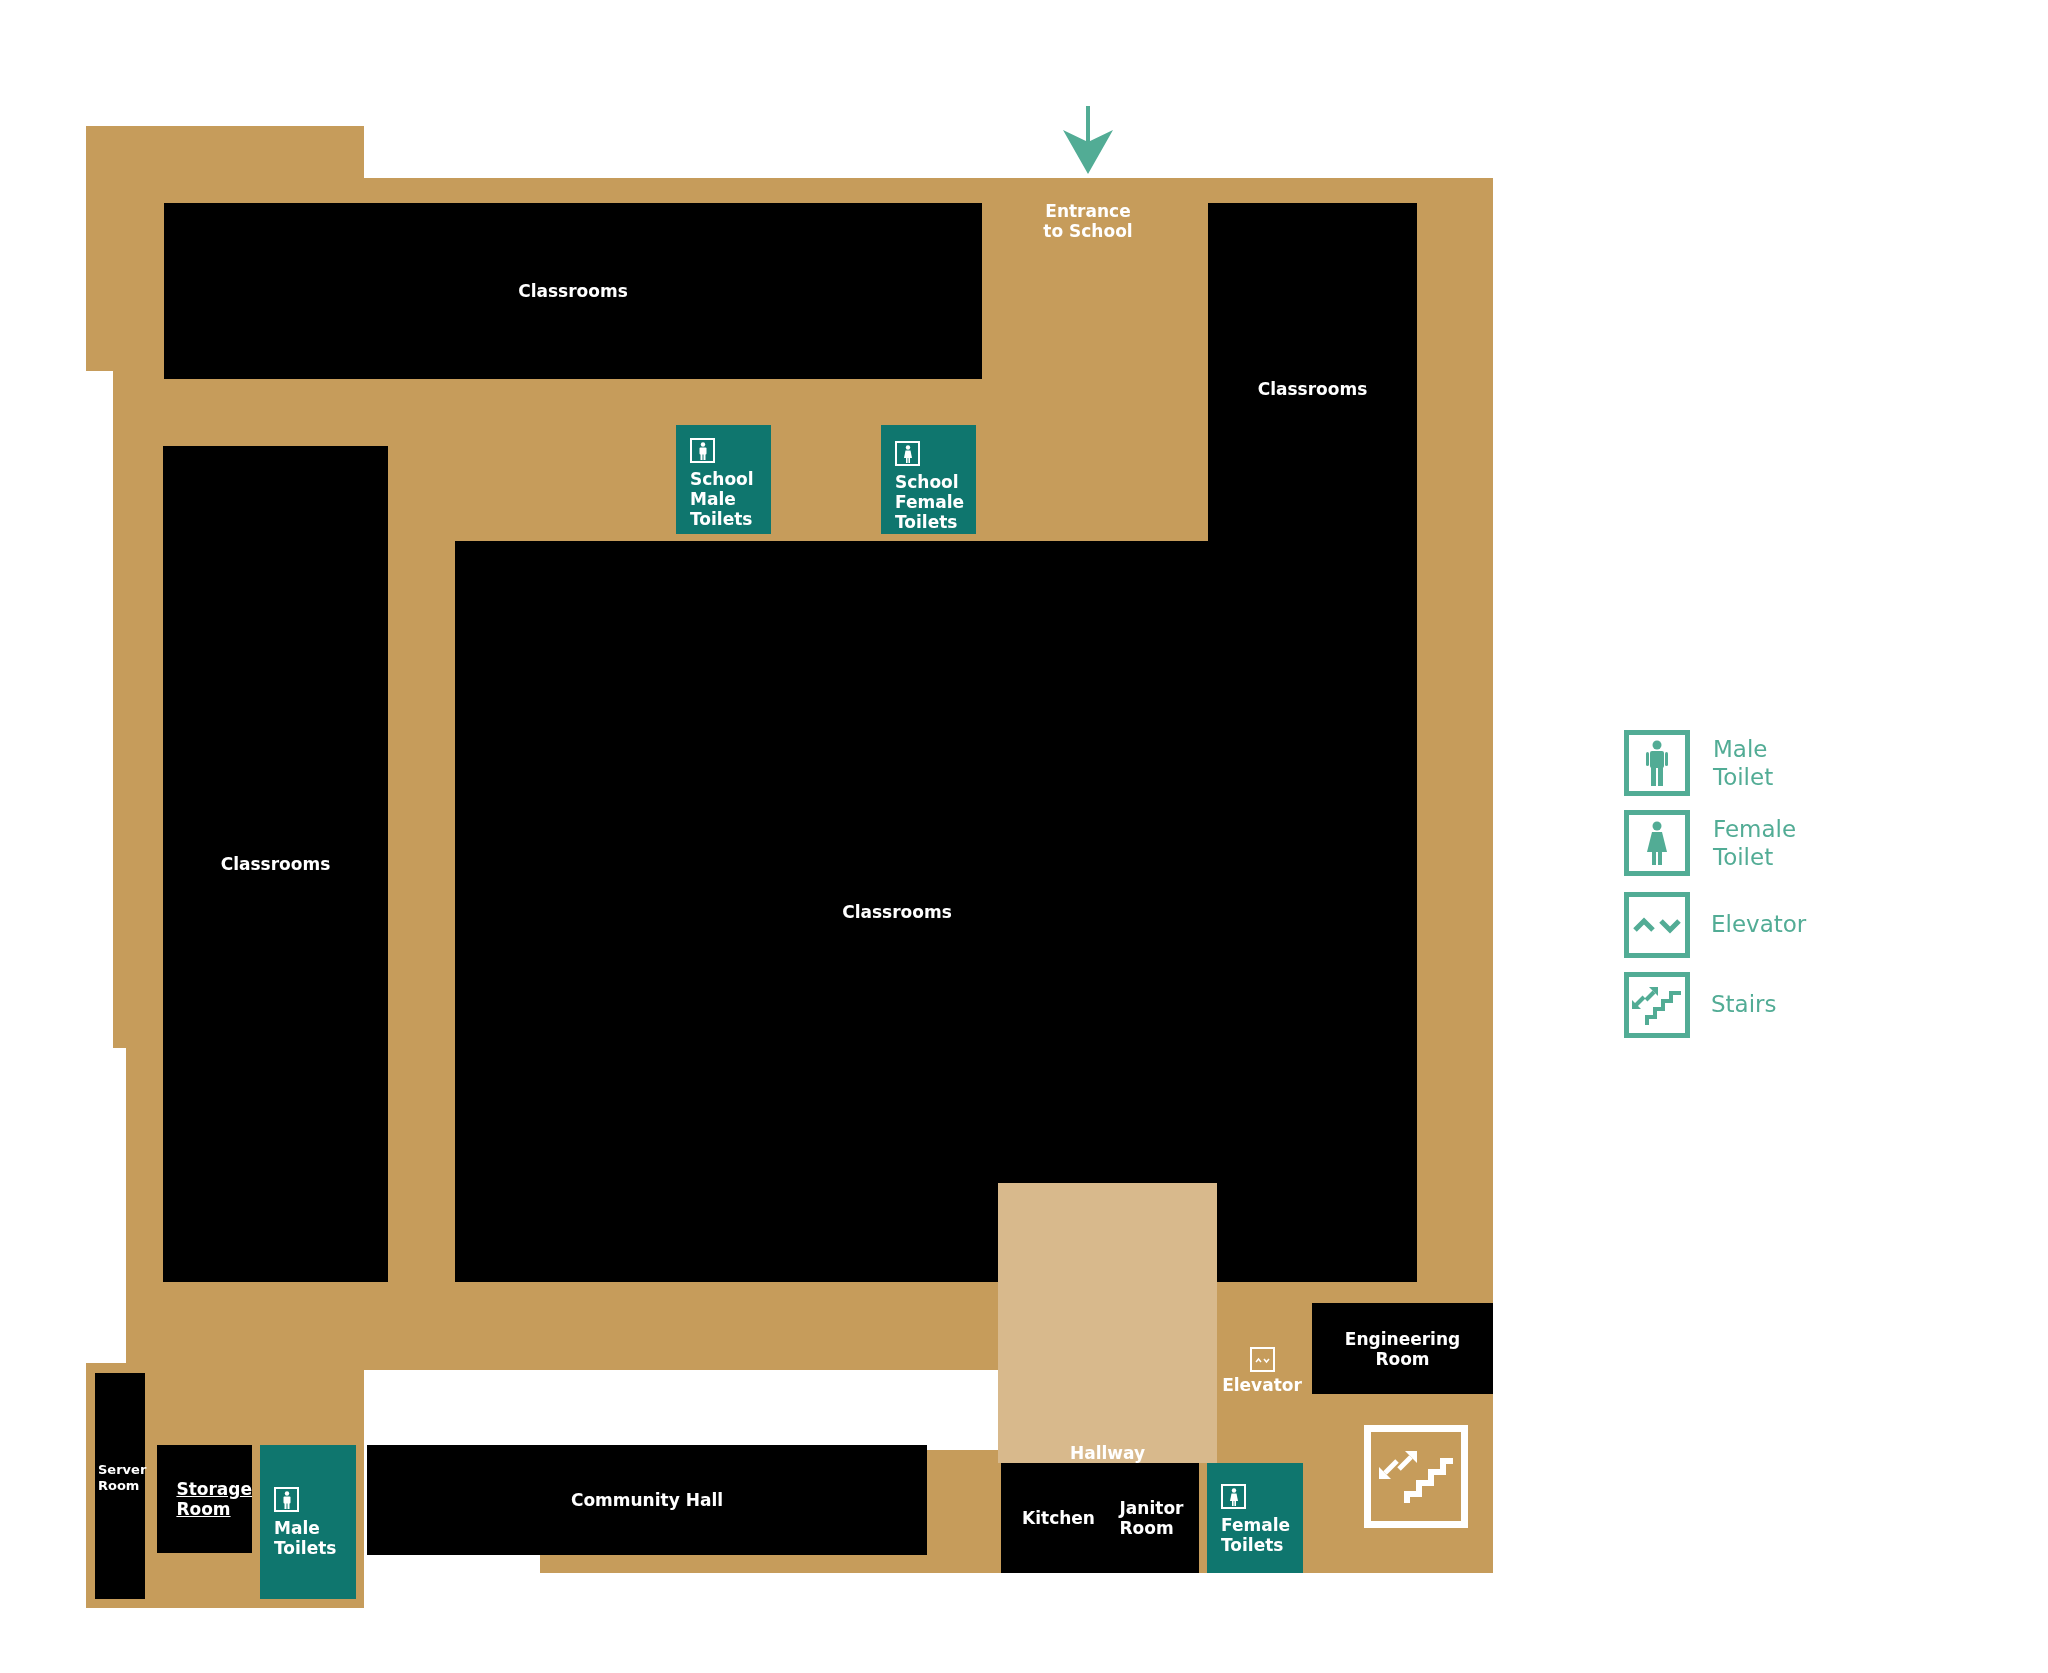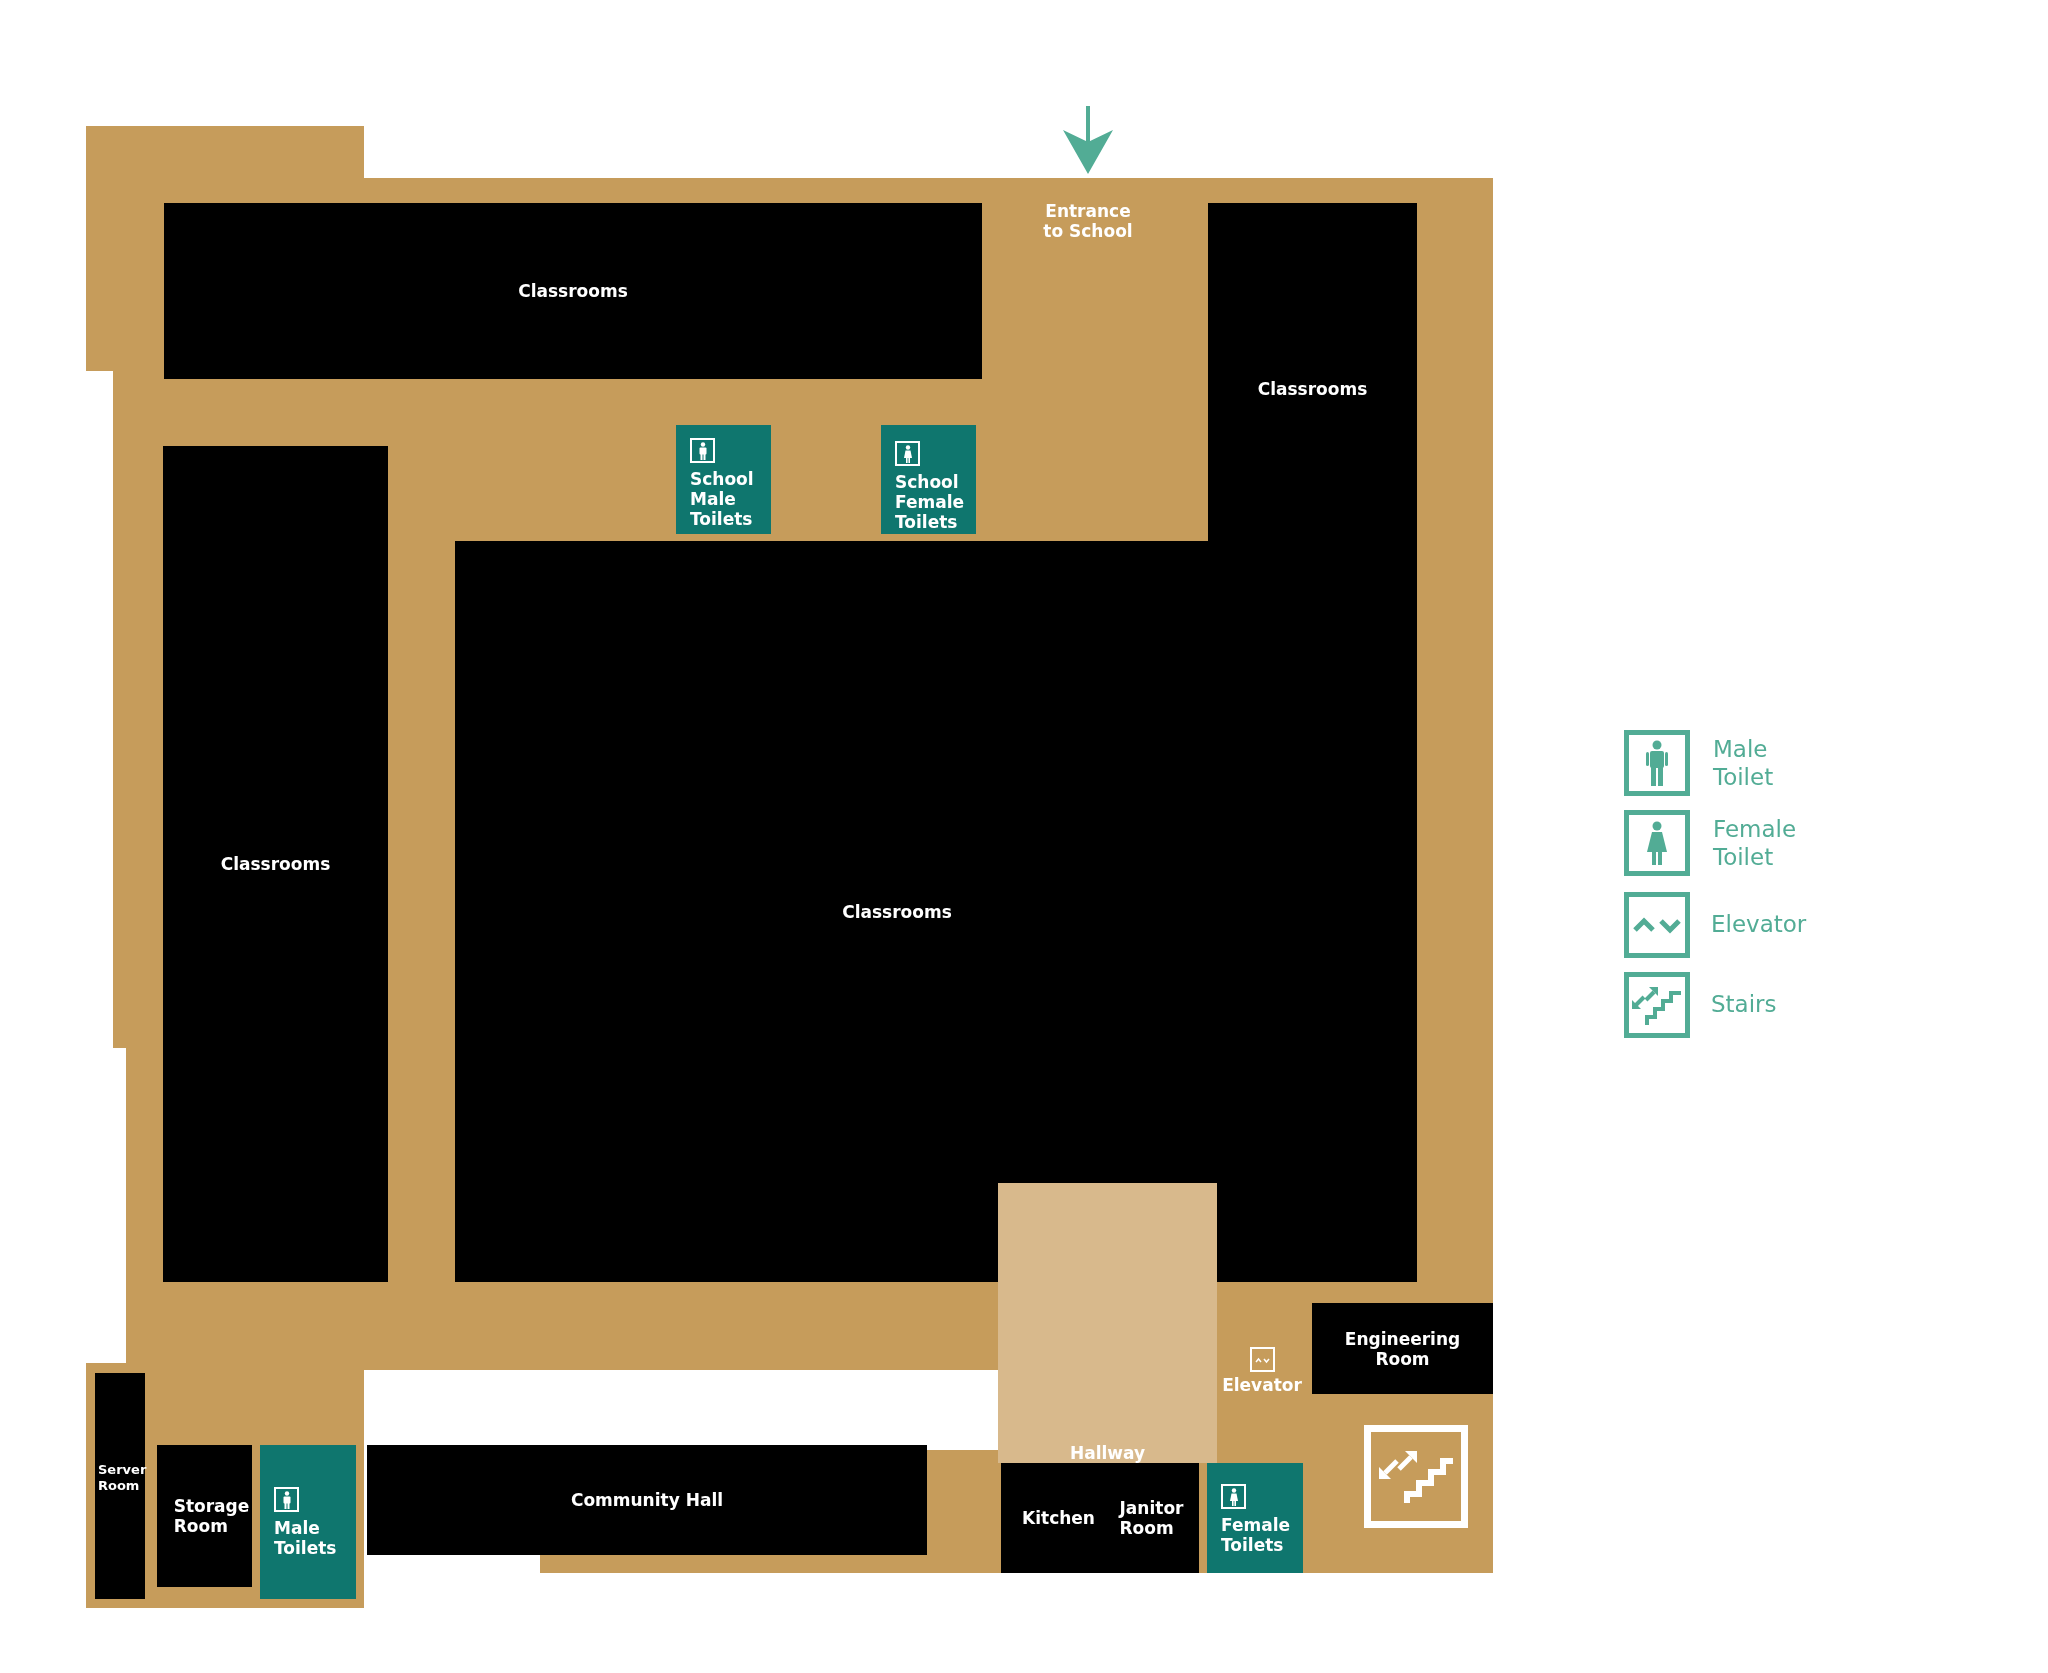--- a/index.html
+++ b/index.html
@@ -110,21 +110,21 @@
       <line x1="22" y1="24" x2="34" y2="12" stroke="#fff" stroke-width="5"></line>
       <polygon points="40,6 28,6 40,18" fill="#fff"></polygon>
     </svg>
 </div>
 
 <div class="abs room" style="left:95px;top:1373px;width:50px;height:226px;font-size:13px;line-height:16px;align-items:flex-start;justify-content:flex-start;">
   <span class="lbl" style="margin-top:89px;margin-left:3px;text-align:left;">Server
 Room</span>
 </div>
 
-<div class="abs room" style="left:157px;top:1445px;width:95px;height:142px;justify-content:center;">
+<div class="abs room" style="left:157px;top:1445px;width:95px;height:108px;justify-content:flex-end;text-decoration:underline;">
   <span class="lbl" style="margin-left:14px;text-align:left;">Storage
 Room</span>
 </div>
 
 <div class="abs toilet" style="left:260px;top:1445px;width:96px;height:154px;padding:42px 0 0 14px;box-sizing:border-box;">
   <div class="ticon" style="width:25px;height:25px;border-width:2px;">
     <svg width="12" height="18" viewBox="0 0 12 18">
         <circle cx="6" cy="2.5" r="2.2" fill="#fff"></circle>
         <rect x="2.5" y="5.5" width="7" height="7" rx="1" fill="#fff"></rect>
         <rect x="3.5" y="12" width="2" height="6" fill="#fff"></rect>

